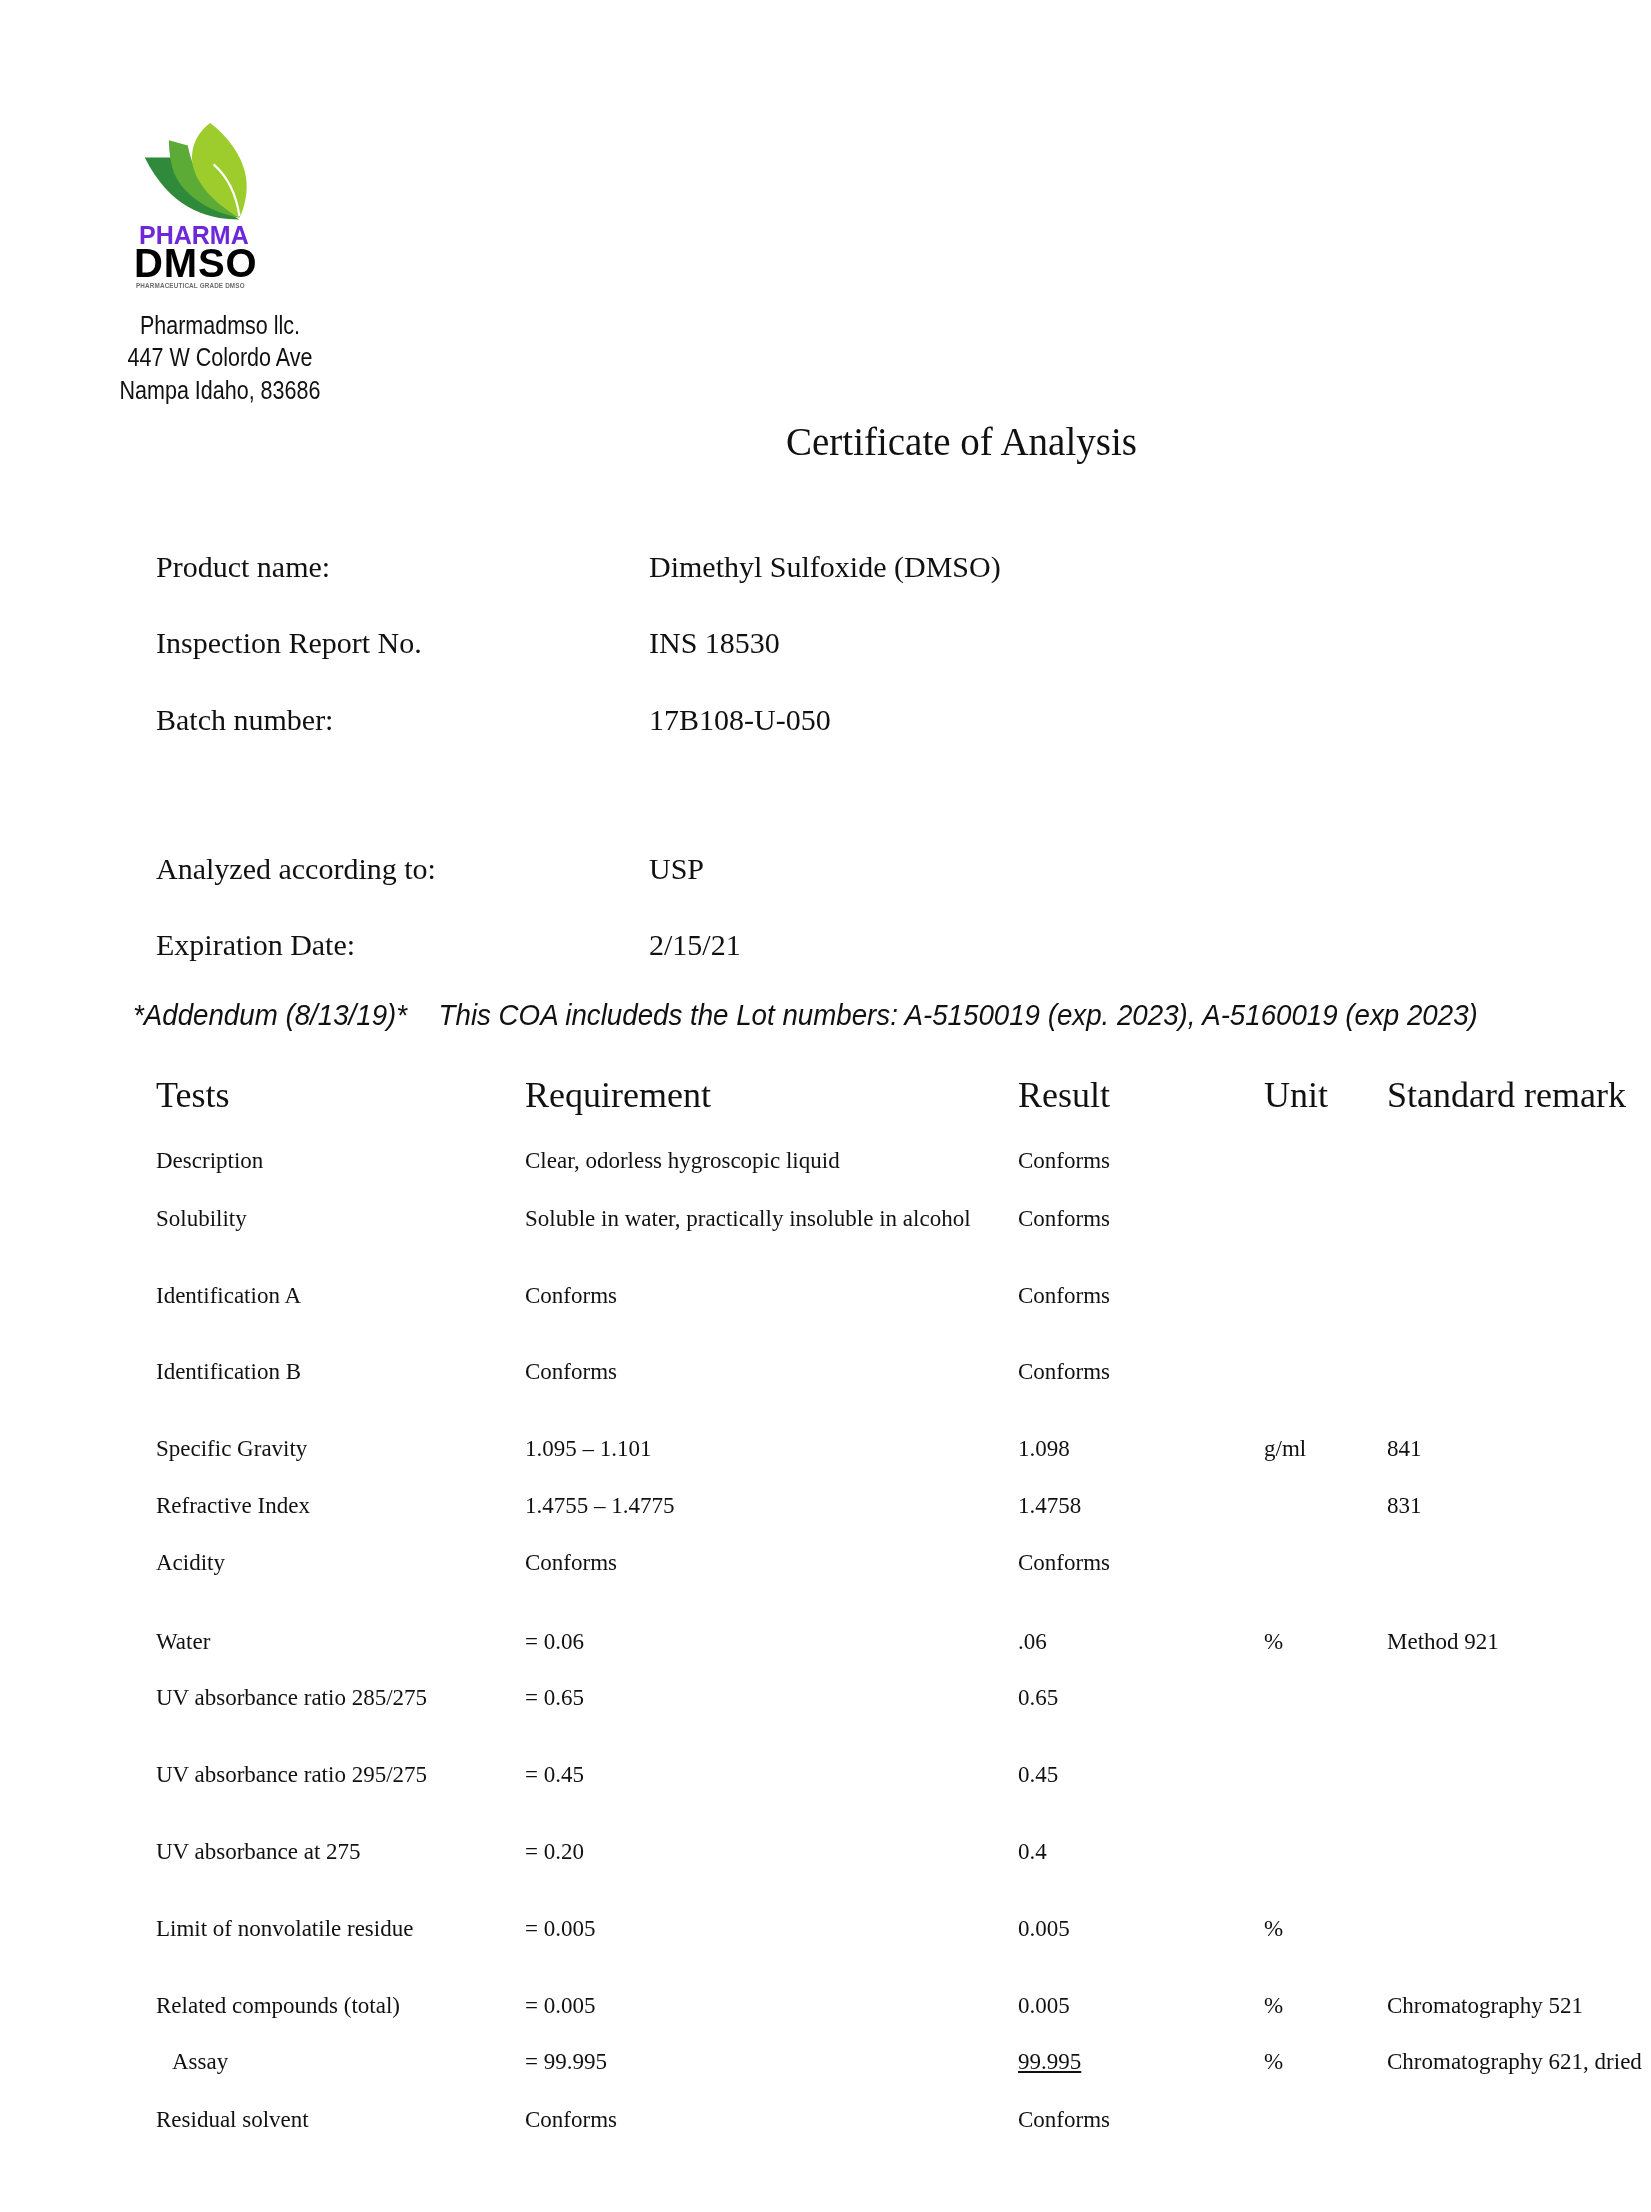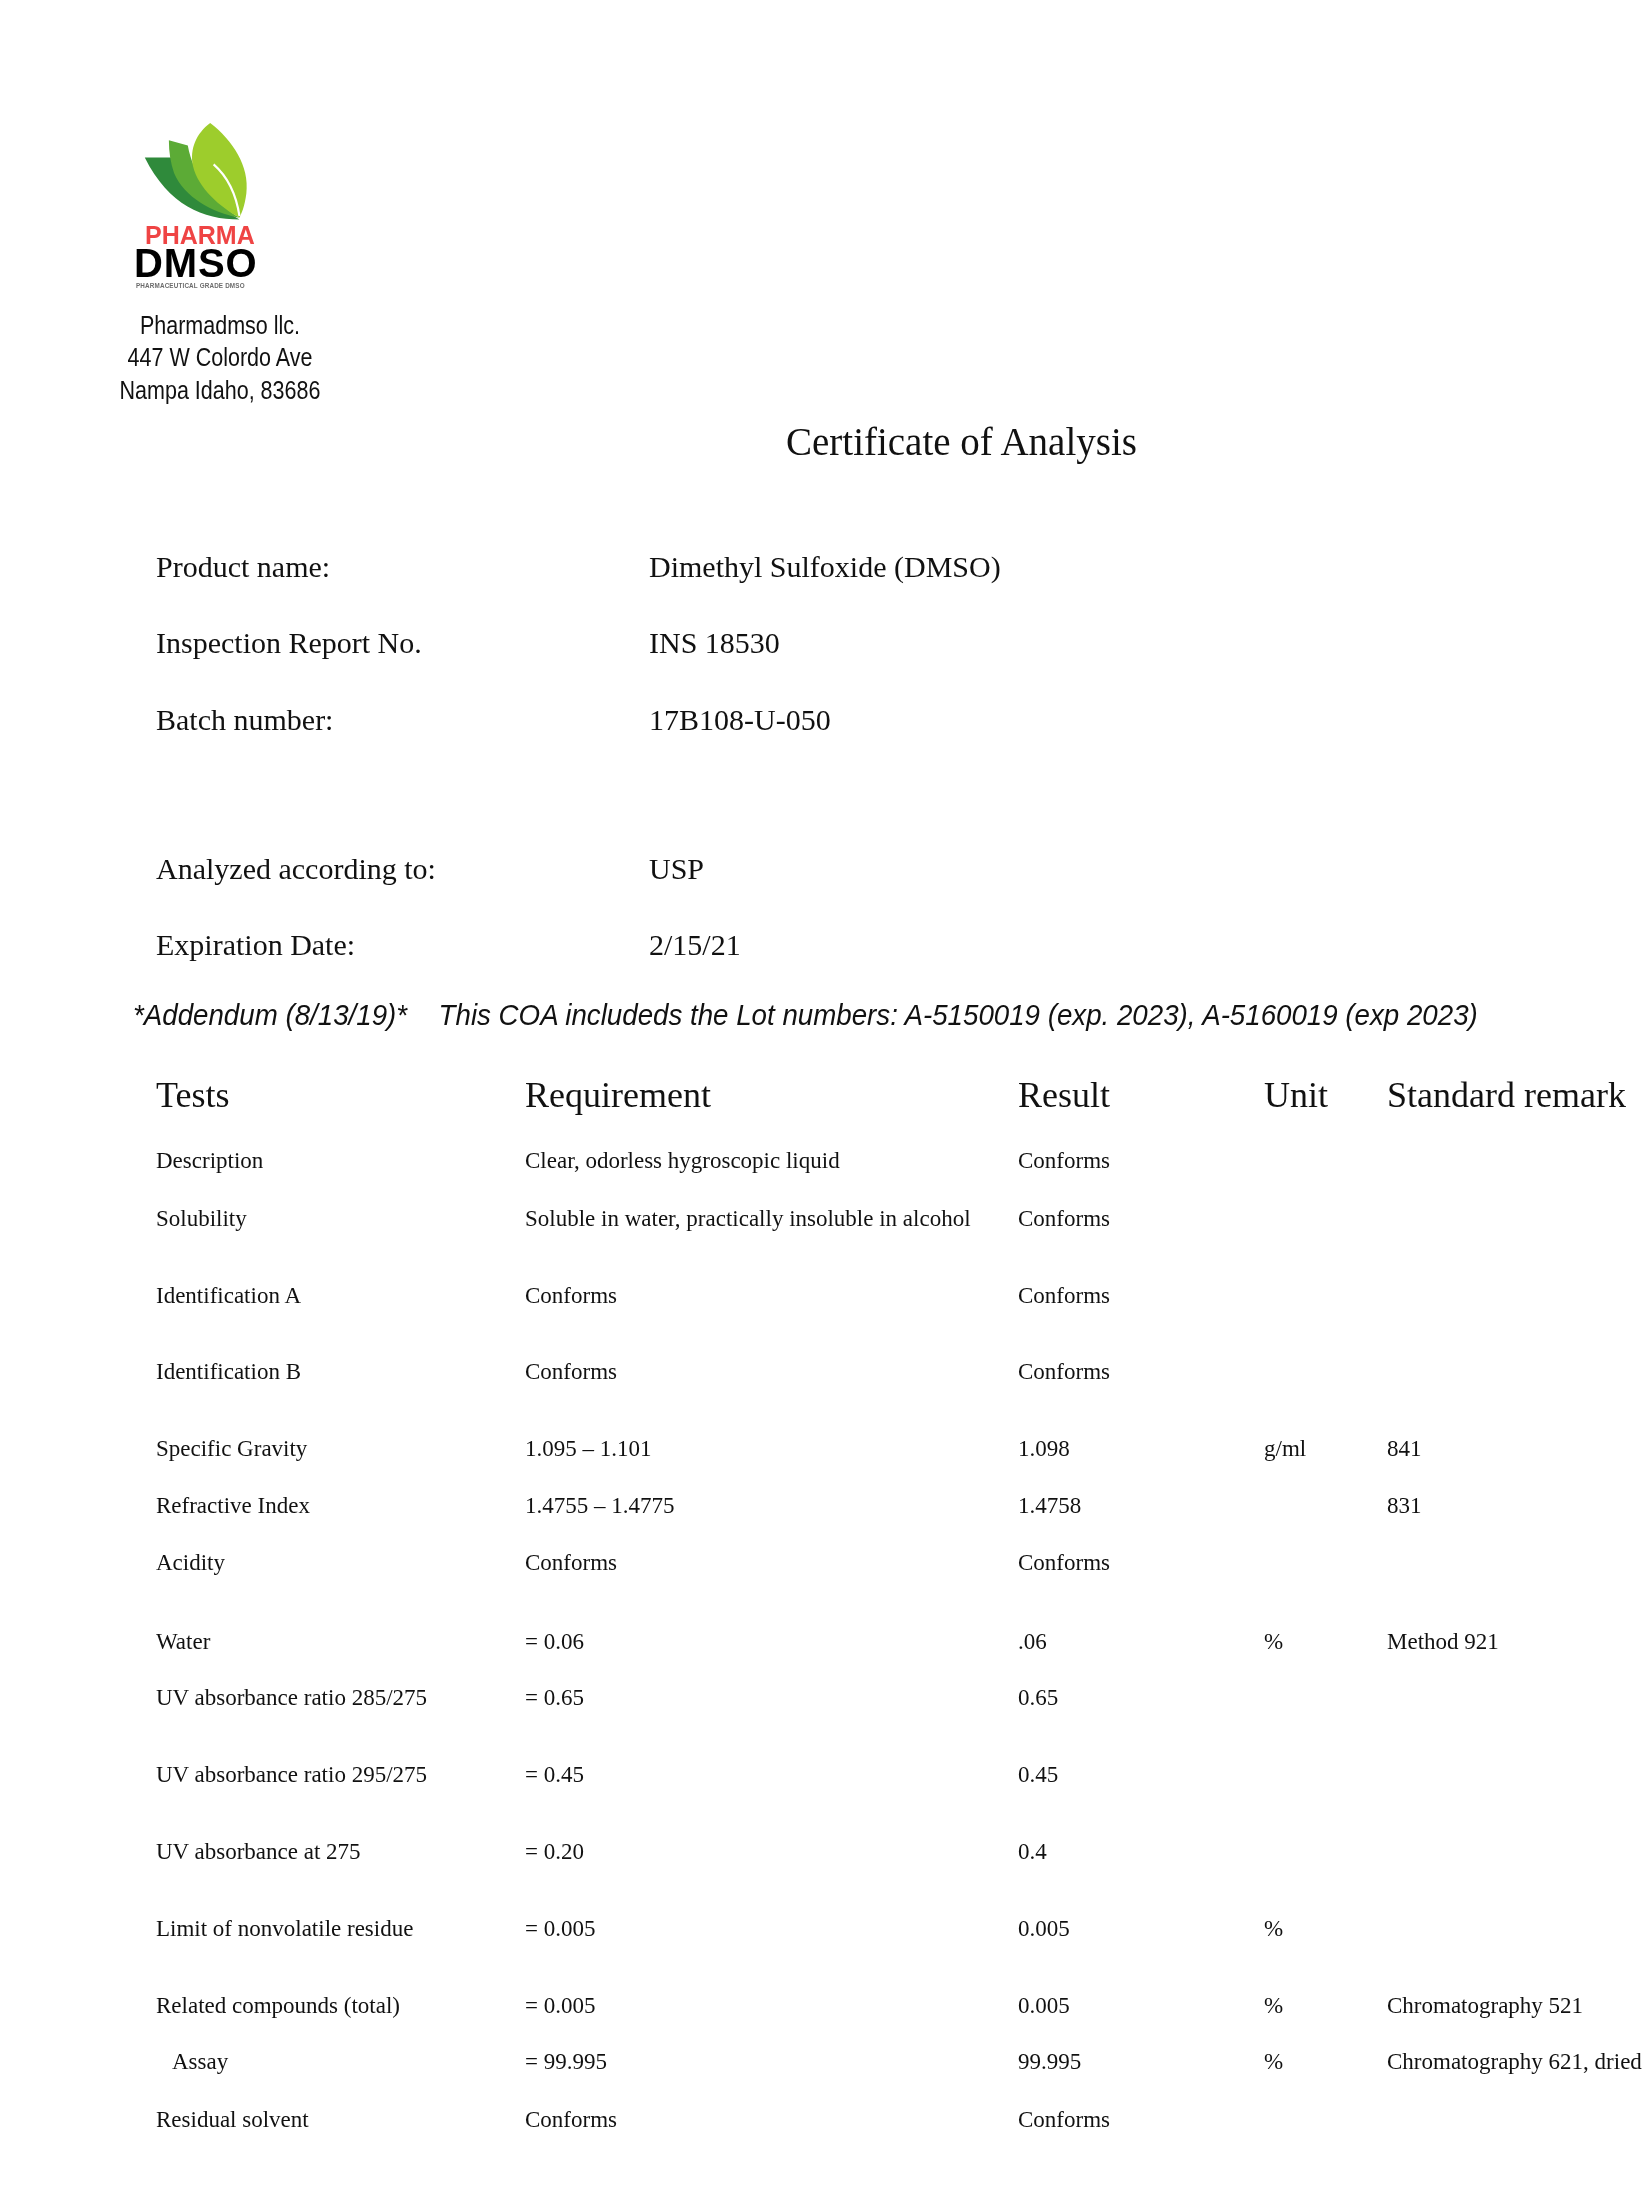--- a/index.html
+++ b/index.html
@@ -19,21 +19,21 @@
 
     
     .logo-leaves { position: absolute; left: 143px; top: 123px; width: 112px; height: 99px; }
     .logo-word {
       position: absolute;
       font-family: "Liberation Sans", "DejaVu Sans", sans-serif;
       font-weight: bold;
       letter-spacing: 0px;
       line-height: 1;
     }
-    .logo-pharma { left: 145px; top: 223px; font-size: 25px; color: #ef4444; transform: scaleX(1.0); transform-origin: left top; }
+    .logo-pharma { left: 139px; top: 223px; font-size: 25px; color: #6d28d9; transform: scaleX(1.0); transform-origin: left top; }
     .logo-dmso { left: 134px; top: 243px; font-size: 40px; color: #000000; letter-spacing: 0.9px; }
     .logo-tagline { left: 136px; top: 282px; font-size: 7.7px; color: #6b6b6b; font-weight: bold; letter-spacing: 0.2px; transform: scaleX(0.82); transform-origin: left top; }
 
     
     .addr {
       position: absolute;
       font-family: "Liberation Sans", "DejaVu Sans", sans-serif;
       font-size: 25px;
       color: #111;
       width: 310px;
@@ -235,21 +235,21 @@
     <div class="abs td c0" style="top:1994px;">Related compounds (total)</div>
     <div class="abs td c1" style="top:1994px;">= 0.005</div>
     <div class="abs td c2" style="top:1994px;">0.005</div>
     <div class="abs td c3" style="top:1994px;">%</div>
     <div class="abs td c4" style="top:1994px;">Chromatography 521</div>
   </div>
 
   <div>
     <div class="abs td c0" style="top:2050px;margin-left:16px;">Assay</div>
     <div class="abs td c1" style="top:2050px;">= 99.995</div>
-    <div class="abs td c2" style="top:2050px;">99.995</div>
+    <div class="abs td c2" style="top:2050px;text-decoration:underline;">99.995</div>
     <div class="abs td c3" style="top:2050px;">%</div>
     <div class="abs td c4" style="top:2050px;">Chromatography 621, dried</div>
   </div>
 
   <div>
     <div class="abs td c0" style="top:2108px;">Residual solvent</div>
     <div class="abs td c1" style="top:2108px;">Conforms</div>
     <div class="abs td c2" style="top:2108px;">Conforms</div>
     <div class="abs td c3" style="top:2108px;"></div>
     <div class="abs td c4" style="top:2108px;"></div>

